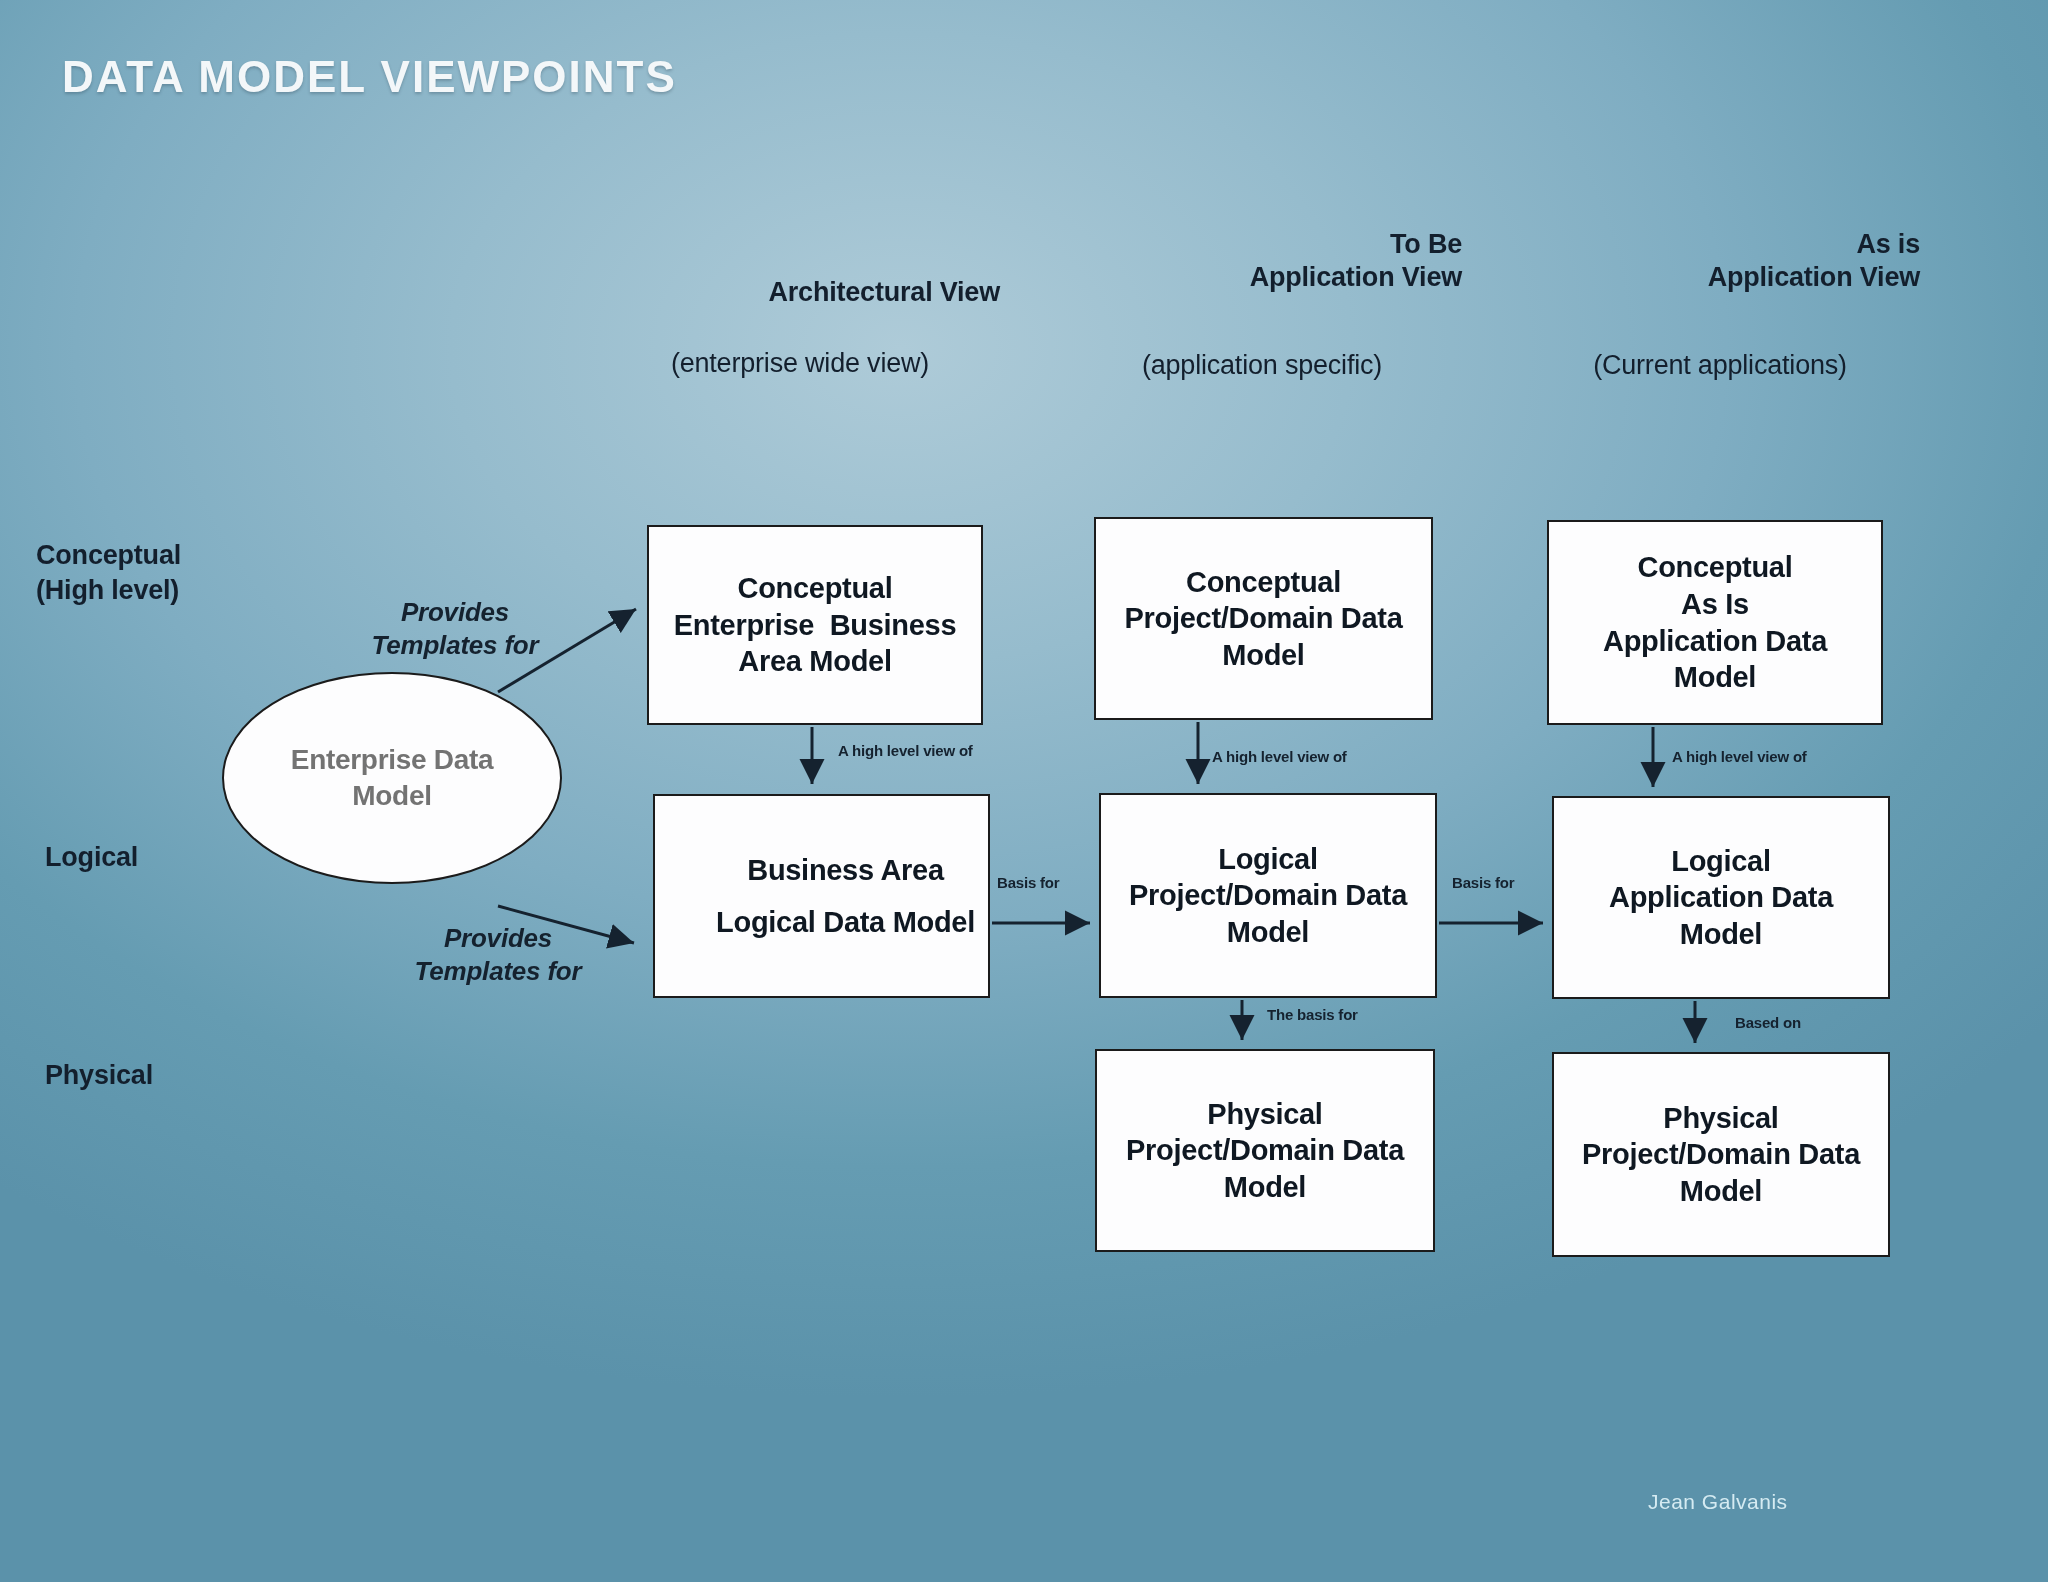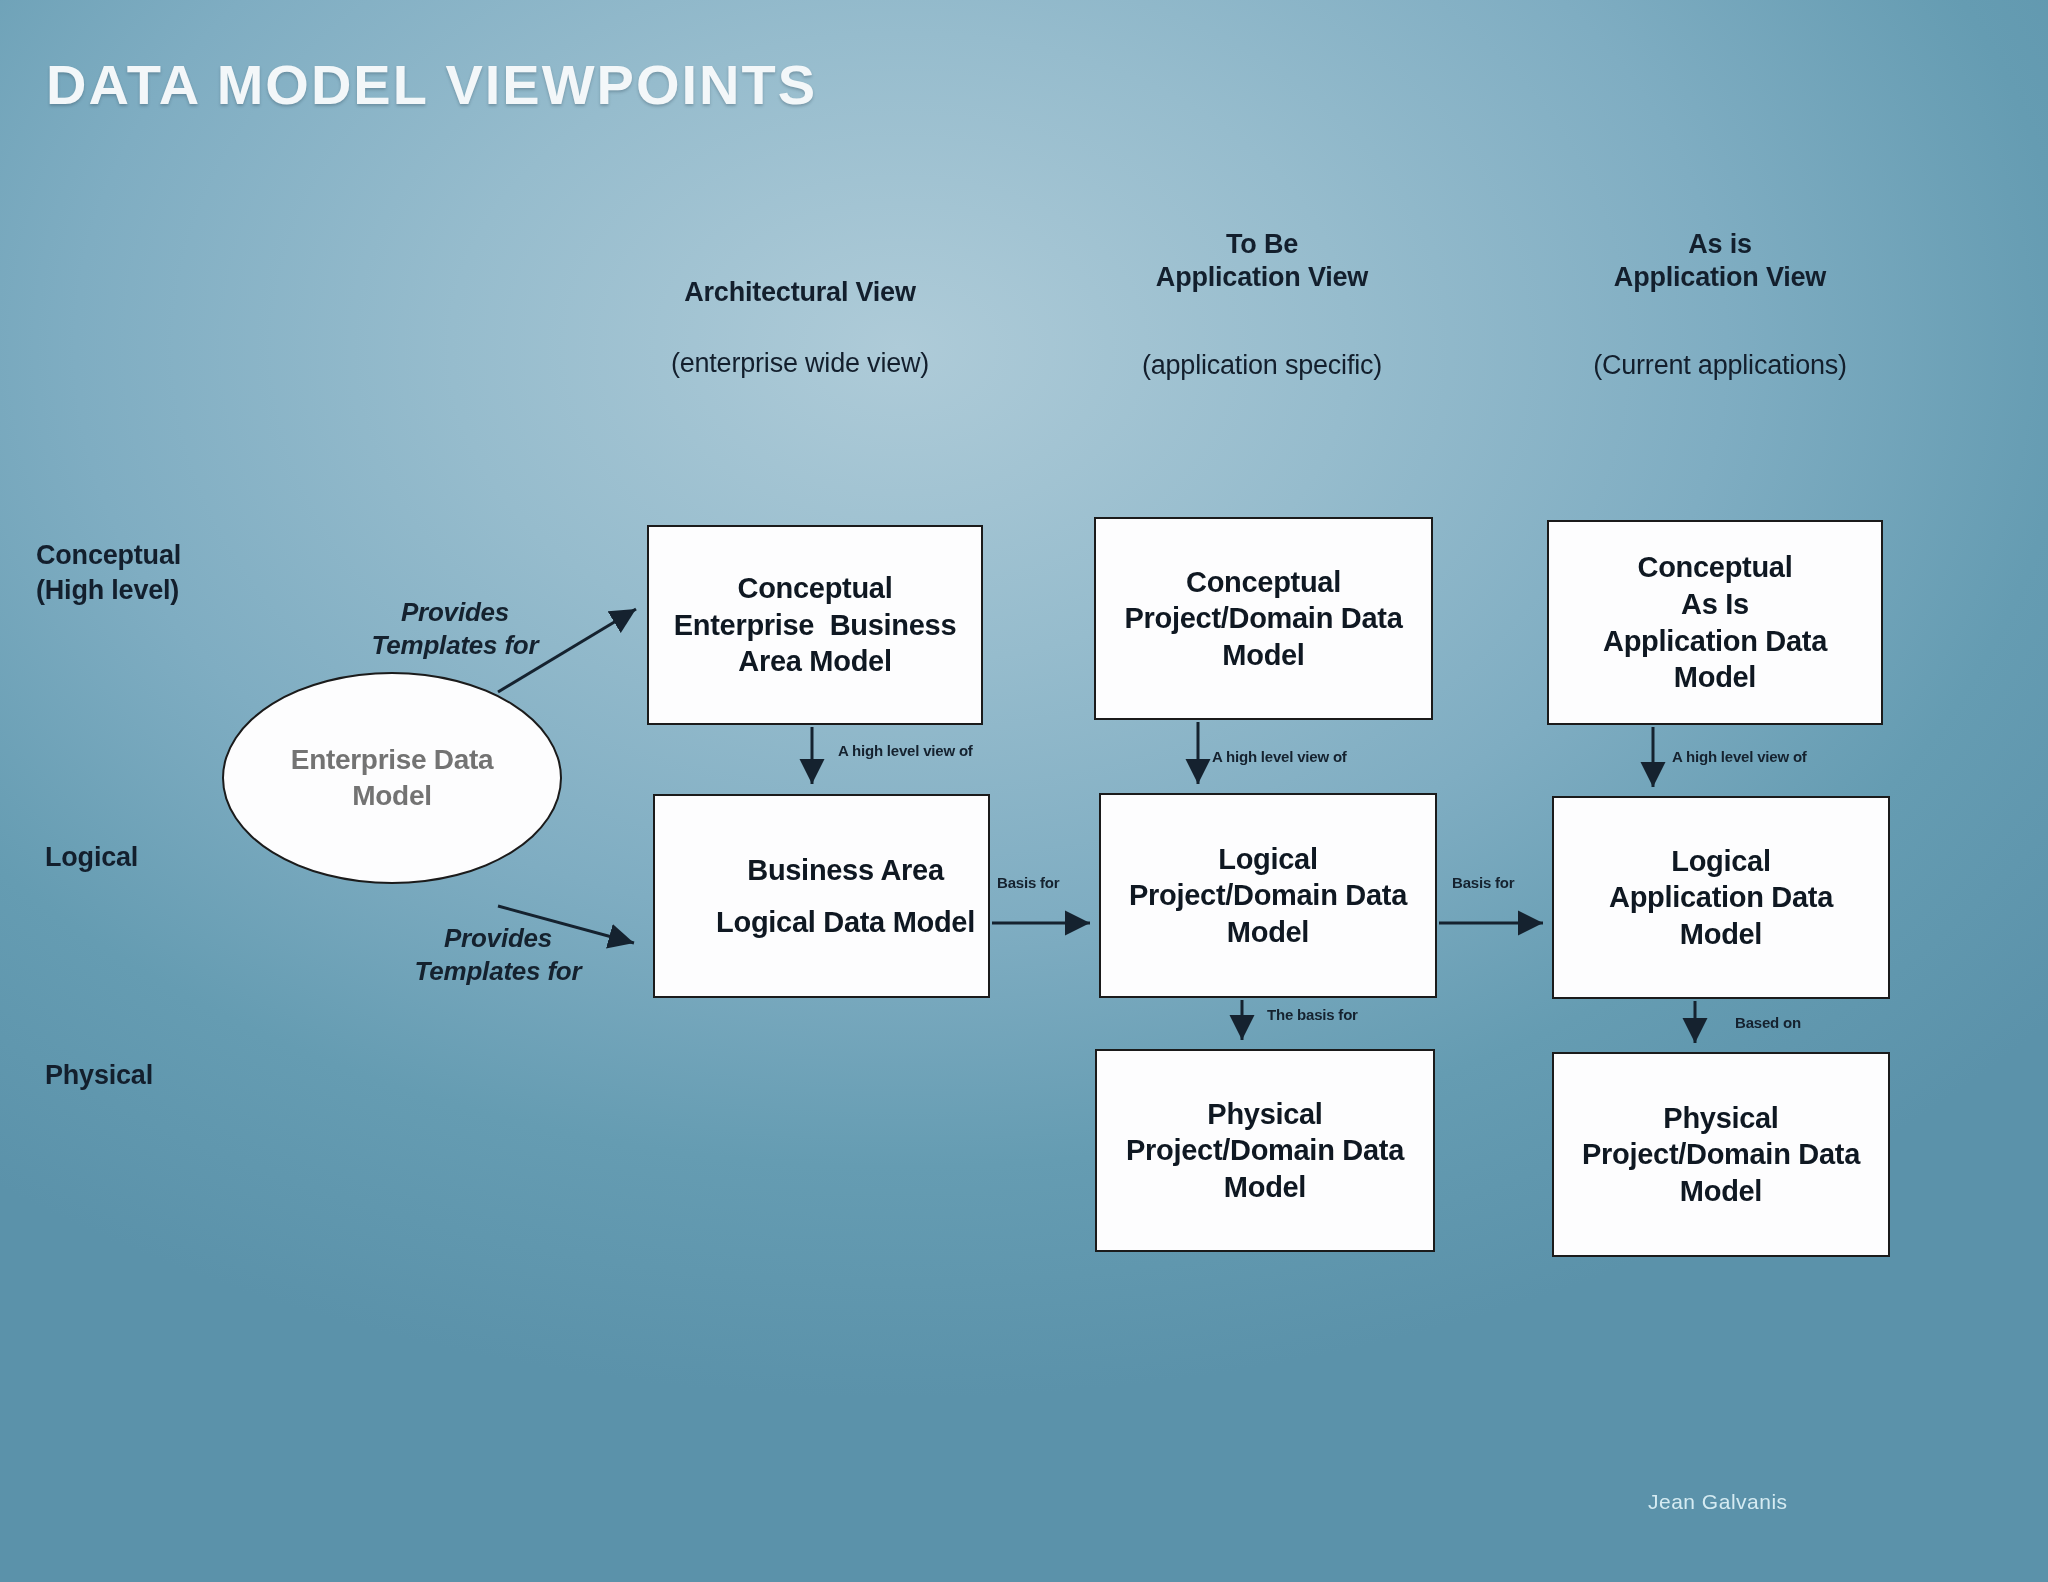--- a/index.html
+++ b/index.html
@@ -9,26 +9,26 @@
     overflow:hidden;
     font-family:"Liberation Sans", sans-serif;
     background-color:#6ba1b7;
     background-image:
       radial-gradient(ellipse 1500px 1050px at 44% 22%, #aecbd8 0%, #96bccd 30%, #7fadc2 55%, #659cb2 78%, #5b92aa 100%);
     color:#131f2d;
   }
   .abs{position:absolute;}
   .pre{white-space:pre-wrap;}
   #main-title{
-    left:46px;top:52px;
-    font-size:56px;font-weight:700;letter-spacing:2px;
+    left:62px;top:52px;
+    font-size:44px;font-weight:700;letter-spacing:2px;
     color:#f3f7f9;text-shadow:0 2px 3px rgba(20,40,55,.25);
   }
   .col-title{
-    width:400px;text-align:center;
+    width:400px;text-align:right;
     font-size:27px;font-weight:700;line-height:1.22;
     letter-spacing:-0.2px;
   }
   .col-sub{
     width:400px;text-align:center;
     font-size:27px;font-weight:400;letter-spacing:-0.2px;
   }
   #col1-title{left:600px;top:276px;}
   #col1-sub  {left:600px;top:348px;}
   #col2-title{left:1062px;top:228px;}

